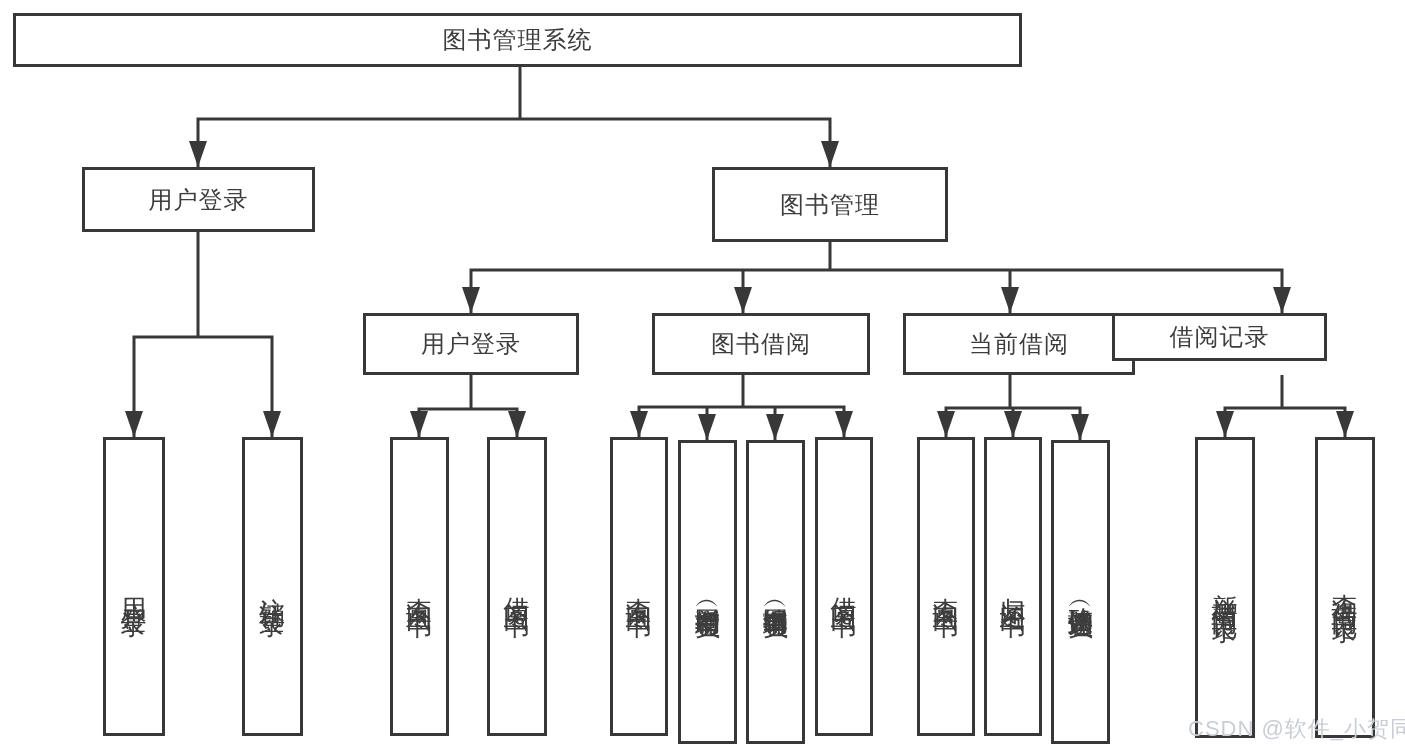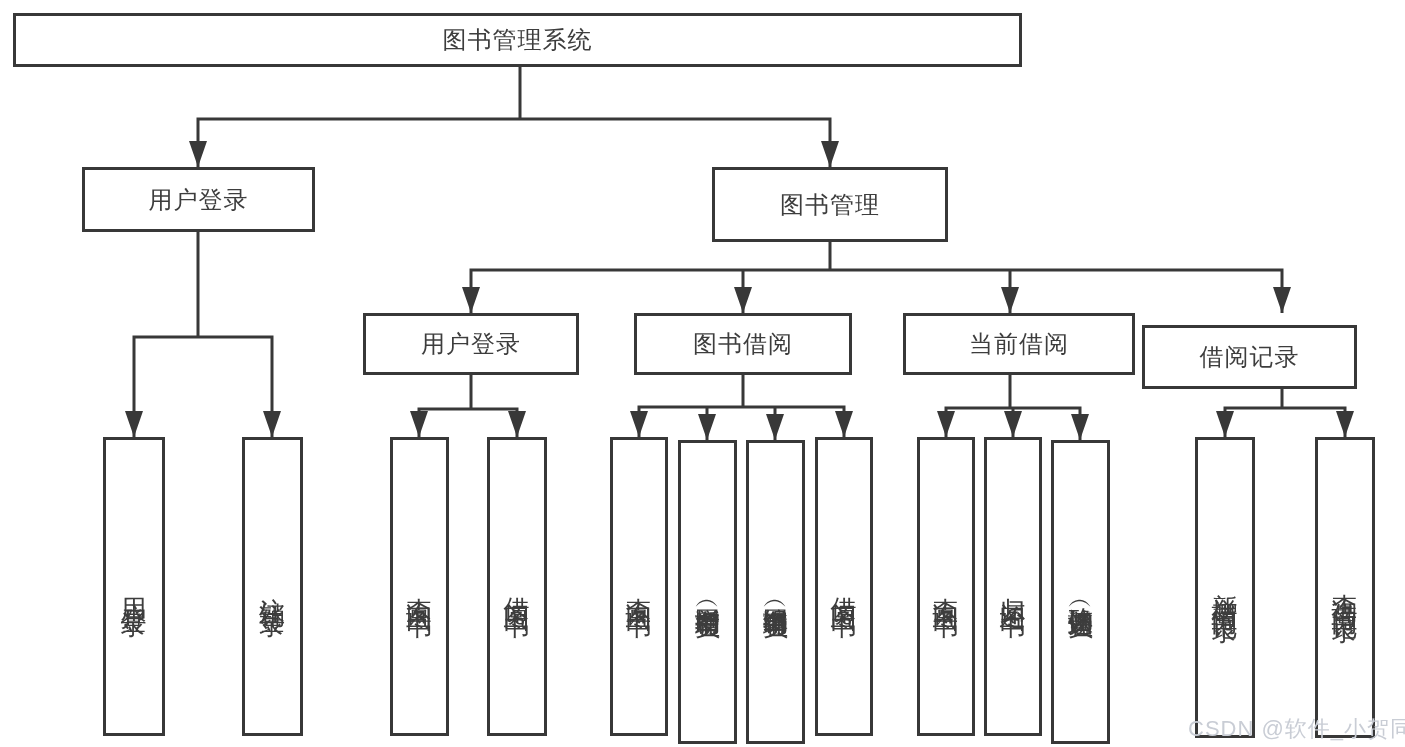--- a/index.html
+++ b/index.html
@@ -99,27 +99,27 @@
   <div class="node h-node" style="left:82px;top:167px;width:233px;height:65px;">
     <span>用户登录</span>
   </div>
   <div class="node h-node" style="left:712px;top:167px;width:236px;height:75px;">
     <span>图书管理</span>
   </div>
 
   <div class="node h-node" style="left:363px;top:313px;width:216px;height:62px;">
     <span>用户登录</span>
   </div>
-  <div class="node h-node" style="left:634px;top:313px;width:218px;height:62px;">
+  <div class="node h-node" style="left:652px;top:313px;width:218px;height:62px;">
     <span>图书借阅</span>
   </div>
   <div class="node h-node" style="left:903px;top:313px;width:232px;height:62px;">
     <span>当前借阅</span>
   </div>
-  <div class="node h-node" style="left:1142px;top:313px;width:215px;height:64px;margin-top:12px;">
+  <div class="node h-node" style="left:1112px;top:313px;width:215px;height:48px;">
     <span>借阅记录</span>
   </div>
 
   <div class="node v-node" style="left:103px;top:437px;width:62px;height:299px;">
     <span>用户登录</span>
   </div>
   <div class="node v-node" style="left:242px;top:437px;width:61px;height:299px;">
     <span>注销登录</span>
   </div>
 

